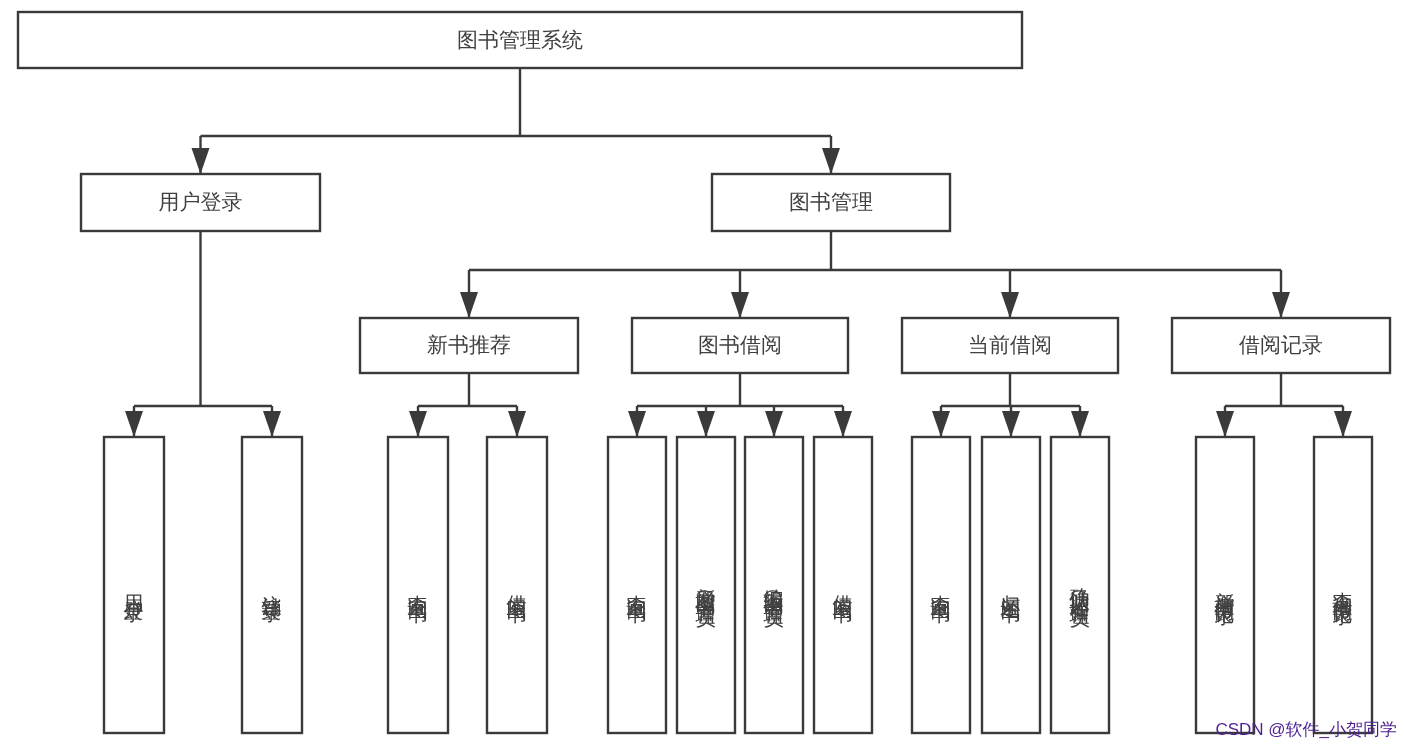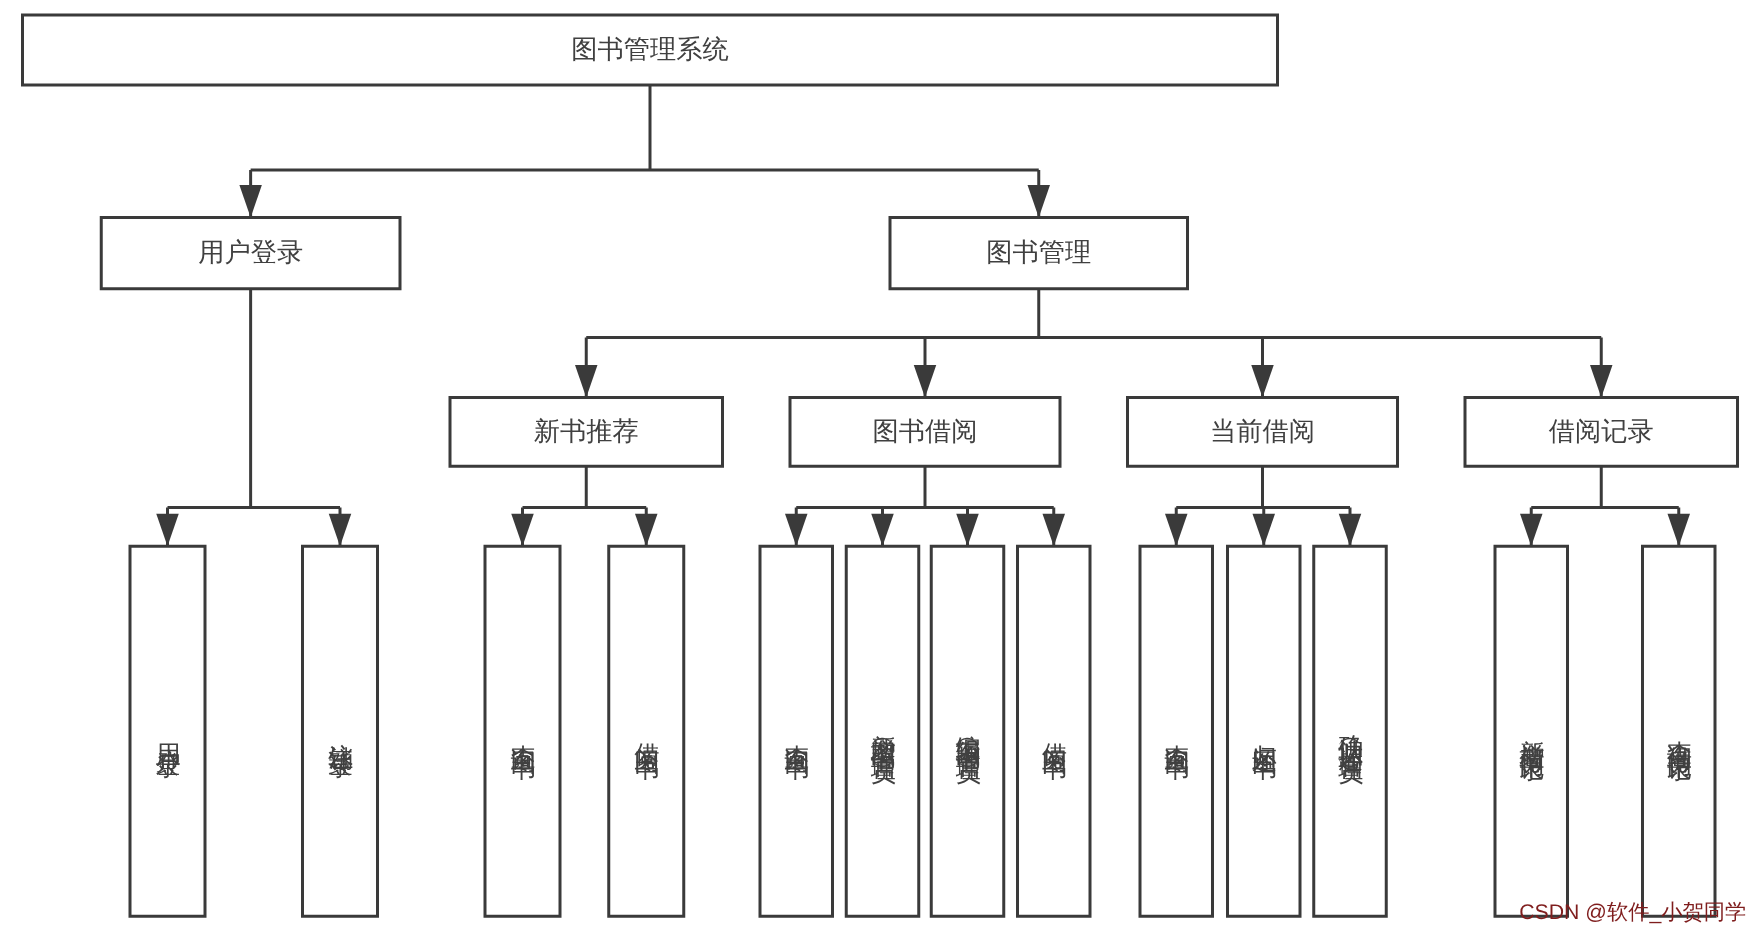--- a/index.html
+++ b/index.html
@@ -63,21 +63,21 @@
     align-items: center;
     justify-content: center;
     pointer-events: none;
   }
   #watermark {
     position: absolute;
     right: 8px;
     bottom: 6px;
     font-family: "Liberation Sans", "DejaVu Sans", sans-serif;
     font-size: 17px;
-    color: #7f1d1d;
+    color: #4c1d95;
     white-space: nowrap;
   }
 </style>
 </head>
 <body>
 
 <div id="chart-root">
   <svg id="flow" viewBox="0 0 1405 747" xmlns="http://www.w3.org/2000/svg">
     <g id="connectors-layer">
         <line x1="520" y1="68" x2="520" y2="136" class="connector"></line>

